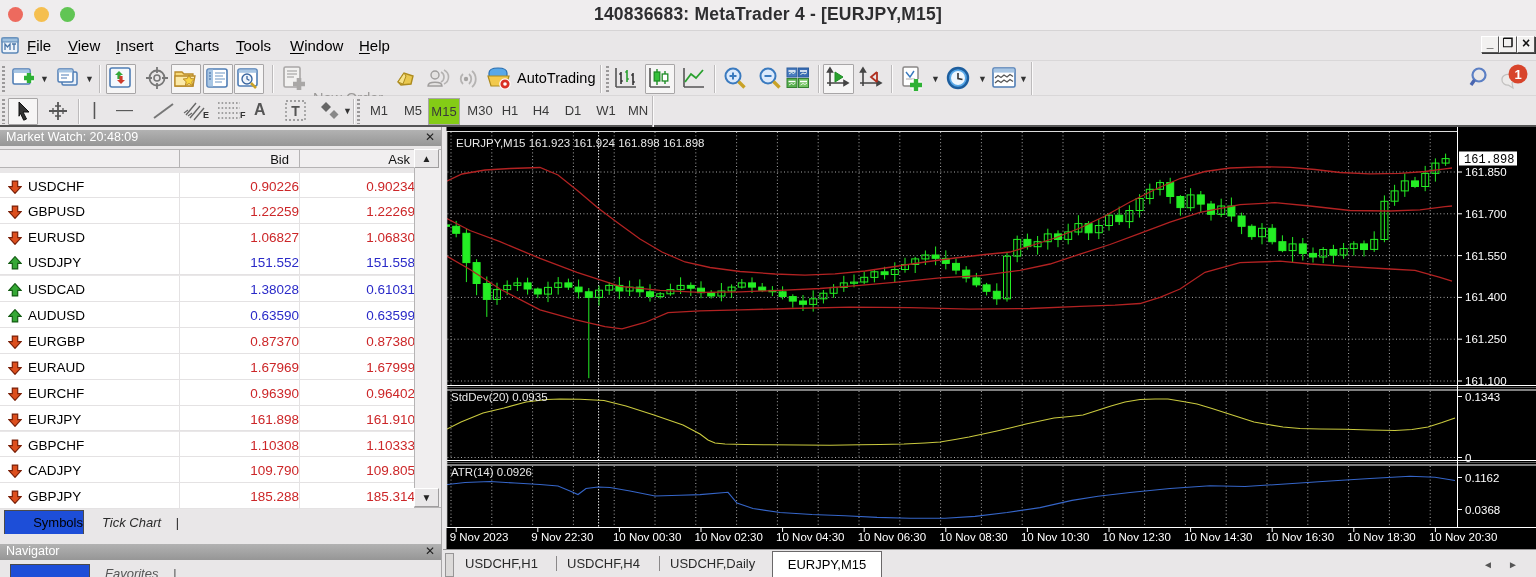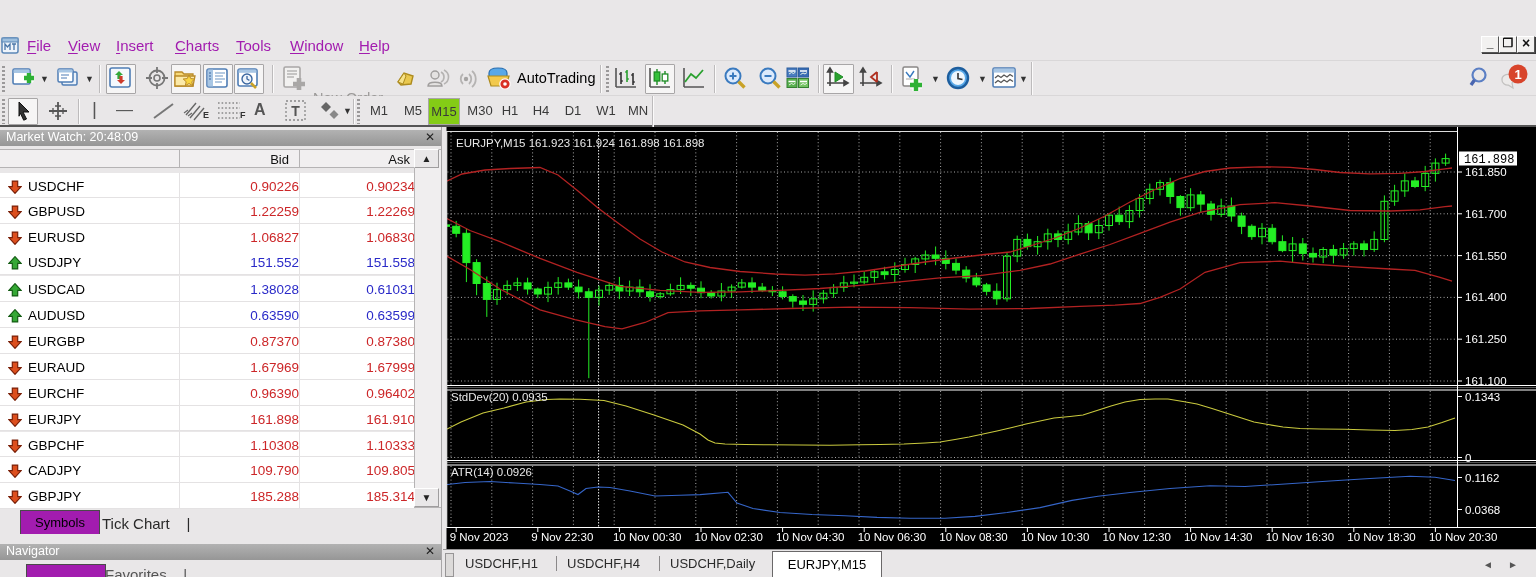--- a/index.html
+++ b/index.html
@@ -5,21 +5,21 @@
 * { margin:0; padding:0; box-sizing:border-box; }
 html,body { width:1536px; height:577px; overflow:hidden; }
 #app { position:relative; width:1536px; height:577px; font-family:"Liberation Sans",sans-serif; background:#e9e7e8; }
 .abs { position:absolute; }
 
 #titlebar { left:0; top:0; width:1536px; height:31px; background:#efedee; border-bottom:1px solid #d6d4d5; }
 .dot { position:absolute; top:7px; width:15px; height:15px; border-radius:50%; }
 #title { position:absolute; left:0; right:0; top:4px; text-align:center; font-size:17.5px; font-weight:700; color:#2e2e30; letter-spacing:.2px; }
 
 #menubar { left:0; top:31px; width:1536px; height:29px; background:#e9e7e8; }
-.menu { position:absolute; top:6px; font-size:15px; color:#a21caf; }
+.menu { position:absolute; top:6px; font-size:15px; color:#000000; }
 .menu u { text-decoration:underline; text-underline-offset:2px; }
 .winbtn { position:absolute; top:5px; width:18px; height:17px; background:#f2f1f0; border:1px solid #555; border-top-color:#fff; border-left-color:#fff; box-shadow:1px 1px 0 #3a3a3a; font-size:12px; line-height:13px; text-align:center; color:#111; font-weight:700; }
 
 #tool1 { left:0; top:60px; width:1536px; height:36px; background:#e9e7e8; border-top:1px solid #d9d7d8; border-bottom:1px solid #d9d7d8; }
 #tool2 { left:0; top:96px; width:1536px; height:31px; background:#e9e7e8; border-bottom:2px solid #555; }
 .grip { position:absolute; width:3px; background-image:repeating-linear-gradient(to bottom,#9b999a 0 2px,transparent 2px 4px); }
 .tsep { position:absolute; width:1px; background:#bdbbbc; box-shadow:1px 0 0 #fbfafa; }
 .tbtn { position:absolute; display:flex; align-items:center; justify-content:center; }
 .pressed { background:#f6f5f5; border:1px solid #a8a6a7; border-radius:1px; }
 .tlabel { position:absolute; font-size:13.5px; color:#1a1a1a; }
@@ -35,36 +35,42 @@
 .sym { position:absolute; left:28px; top:6px; color:#000; }
 .bid { position:absolute; right:117px; top:6px; }
 .ask { position:absolute; right:1px; top:6px; }
 .dn { color:#cc2628; }
 .up { color:#2a2ac8; }
 .arr { position:absolute; left:8px; top:7px; width:14px; height:14px; }
 
 #mwsb { position:absolute; left:414px; top:22px; width:28px; height:359px; background:#f0eeef; border:1px solid #b5b3b4; }
 .sbtn { position:absolute; left:0; width:25px; height:19px; background:#e9e7e8; border:1px solid #9f9d9e; border-top-color:#fff; border-left-color:#fff; text-align:center; font-size:10px; color:#222; line-height:18px; }
 
-.tabrow { position:absolute; font-size:15px; color:#2a2a2a; }
-.atab { position:absolute; background:#a21caf; border:1.5px solid #4a4a4a; border-bottom:none; text-align:center; font-size:13px; color:#000;margin-left:16px; }
+.tabrow { position:absolute; font-size:13px; color:#2a2a2a;font-style:italic; }
+.atab { position:absolute; background:#1d4ed8; border:1.5px solid #4a4a4a; border-bottom:none; text-align:right; font-size:13px; color:#000; }
 
 #chartwrap { left:443px; top:127px; width:1093px; height:422px; background:#000; }
 
 #ctabs { left:443px; top:549px; width:1093px; height:28px; background:#e9e7e8; border-top:1px solid #979596; }
 .ctab { position:absolute; top:6px; font-size:13px; color:#2a2a2a; }
 .ctabsep { position:absolute; top:6px; width:1px; height:15px; background:#8a8889; }
 #ctab-active { position:absolute; left:329px; top:1px; width:110px; height:27px; background:#fff; border:1px solid #6a6869; border-bottom:none; text-align:center; font-size:13px; padding-top:5px; color:#000; }
 .scrollarr { position:absolute; top:9px; font-size:10px; color:#555; }
 svg { display:block; }
 .icon { position:absolute; }
 </style>
 </head>
 <body>
 <div id="app">
+  <div id="titlebar" class="abs">
+    <div class="dot" style="left:8px;background:#ed6a5e;"></div>
+    <div class="dot" style="left:34px;background:#f5bf4f;"></div>
+    <div class="dot" style="left:60px;background:#61c554;"></div>
+    <div id="title">140836683: MetaTrader 4 - [EURJPY,M15]</div>
+  </div>
   <div id="menubar" class="abs">
     <div class="menu" style="left:27px;"><u>F</u>ile</div>
 <div class="menu" style="left:68px;"><u>V</u>iew</div>
 <div class="menu" style="left:116px;"><u>I</u>nsert</div>
 <div class="menu" style="left:175px;"><u>C</u>harts</div>
 <div class="menu" style="left:236px;"><u>T</u>ools</div>
 <div class="menu" style="left:290px;"><u>W</u>indow</div>
 <div class="menu" style="left:359px;"><u>H</u>elp</div>
 <svg class="icon" style="left:1px;top:4px" width="19" height="21" viewBox="0 0 19 21">
 <rect x="1" y="3" width="16" height="15" rx="2" fill="#eef4fb" stroke="#5b87b7" stroke-width="1.5"></rect>

